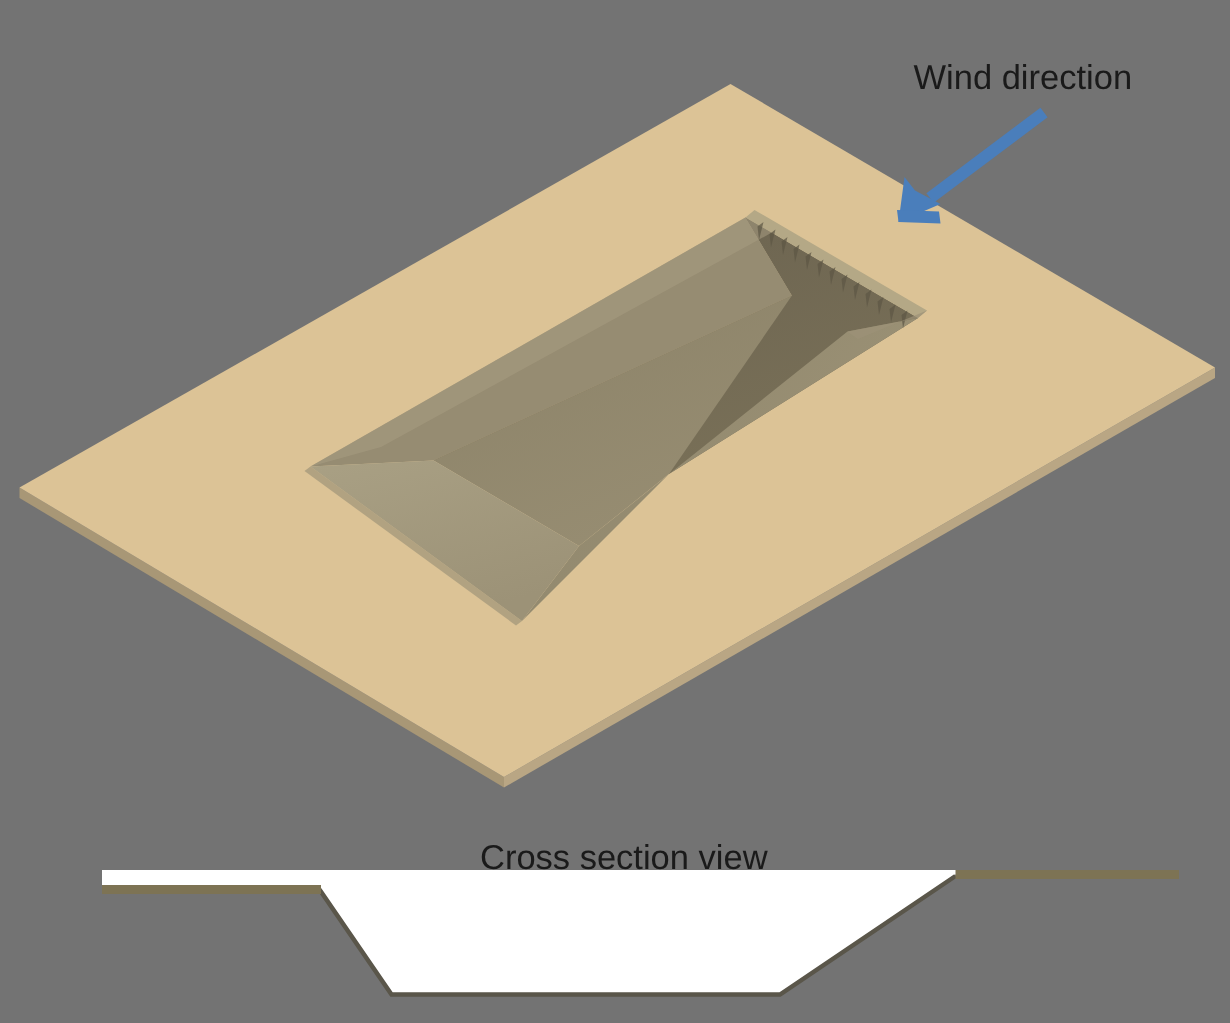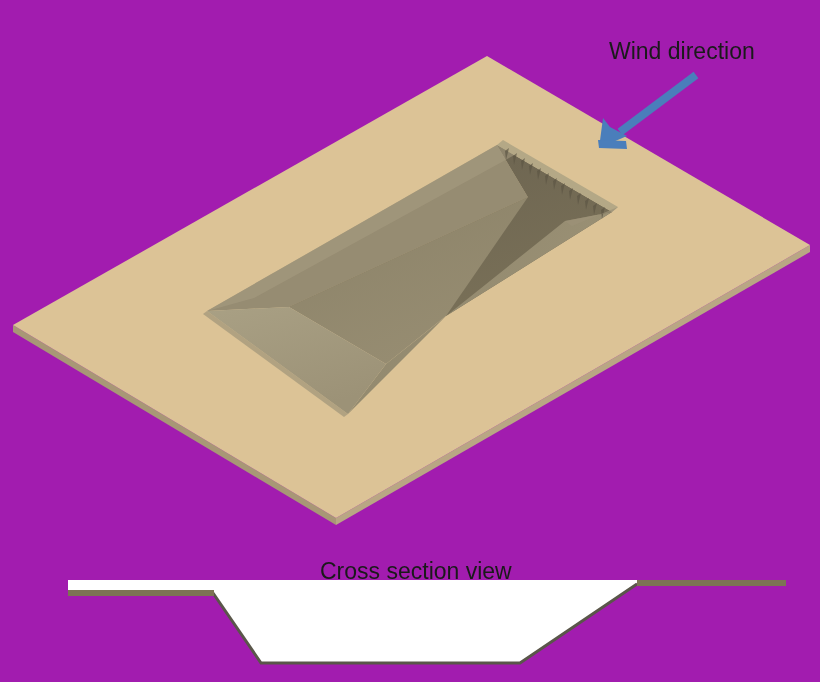--- a/index.html
+++ b/index.html
@@ -27,21 +27,21 @@
   .label-text {
     font-family: "Liberation Sans", sans-serif;
     font-size: 23px;
     fill: #1a1a1a;
     font-weight: 400;
   }
 </style>
 </head>
 <body>
 
-<div id="canvas" style="background: #a21caf;">
+<div id="canvas" style="background: #737373;">
 
   <svg id="diagram-svg" viewBox="0 0 820 682" xmlns="http://www.w3.org/2000/svg">
 
     <defs>
       <linearGradient id="gradWallLeft" x1="0" y1="0" x2="1" y2="0.4">
         <stop offset="0%" stop-color="#a59b80"></stop>
         <stop offset="100%" stop-color="#8d836a"></stop>
       </linearGradient>
       <linearGradient id="gradWallFar" x1="0.2" y1="0" x2="0.8" y2="1">
         <stop offset="0%" stop-color="#6b6350"></stop>

